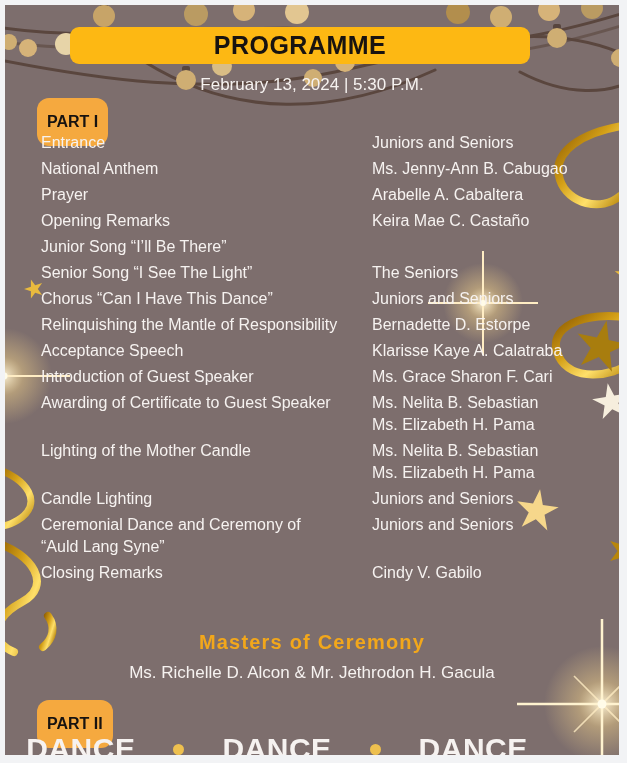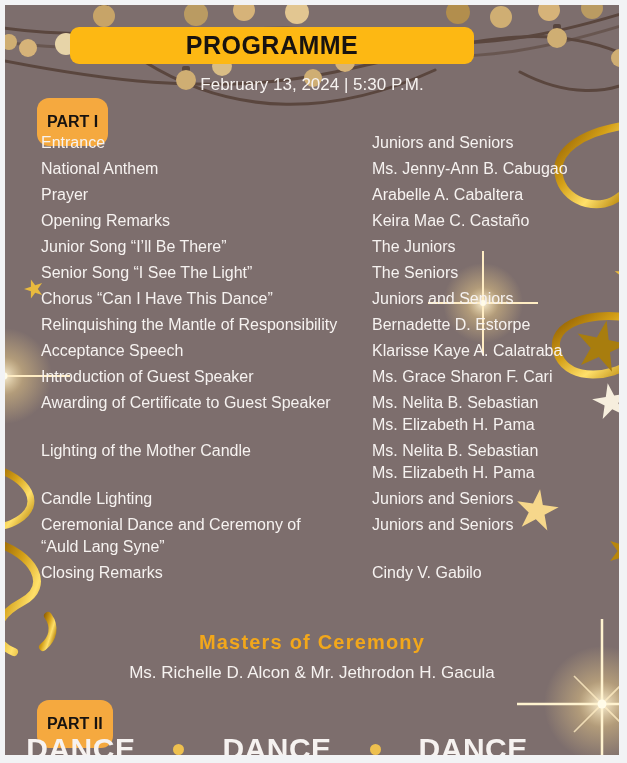--- a/index.html
+++ b/index.html
@@ -1,20 +1,20 @@
 <!DOCTYPE html>
 <html style="--background: #7d6e6d; --frame: #f2f3f5; --banner-yellow: #fdb813; --badge-amber: #f5a93f; --text-white: #f6f2f0; --gold-heading: #f2a71b; --dot-yellow: #eec04f;"><head>
 <meta charset="utf-8">
 <style>
   html,body{margin:0;padding:0;background:#ffffff;font-family:"Liberation Sans", sans-serif;}
   .frame{position:relative;width:627px;height:763px;background:var(--frame,#f2f3f5);overflow:hidden;}
   .page{position:absolute;left:5px;top:5px;width:614px;height:750px;background:var(--background,#7d6e6d);overflow:hidden;}
   .decor{position:absolute;left:-5px;top:-5px;width:627px;height:763px;pointer-events:none;}
 
-  .banner{position:absolute;left:65px;top:22px;width:404px;height:37px;background:var(--banner-yellow,#fdb813);
+  .banner{position:absolute;left:65px;top:22px;width:460px;height:37px;background:var(--banner-yellow,#fdb813);
           border-radius:9px;display:flex;align-items:center;justify-content:center;
           font-weight:bold;font-size:25px;color:#181310;letter-spacing:.5px;z-index:2;}
   .date{position:absolute;top:70px;left:0;right:0;text-align:center;color:var(--text-white,#f6f2f0);
         font-size:17px;z-index:2;}
   .badge{position:absolute;left:32px;background:var(--badge-amber,#f5a93f);border-radius:12px;
          padding:15px 10px;color:#171310;font-weight:bold;font-size:16px;z-index:2;}
   .badge.p1{top:93px}
   .badge.p2{top:695px}
 
   .rows{position:absolute;left:36px;top:127px;right:8px;z-index:2;}
@@ -148,21 +148,20 @@
         <div class="row">
           <div class="item">Prayer</div>
           <div class="presenter">Arabelle A. Cabaltera</div>
         </div>
         <div class="row">
           <div class="item">Opening Remarks</div>
           <div class="presenter">Keira Mae C. Castaño</div>
         </div>
         <div class="row">
           <div class="item">Junior Song “I’ll Be There”</div>
-          <div class="presenter">The Juniors</div>
         </div>
         <div class="row">
           <div class="item">Senior Song “I See The Light”</div>
           <div class="presenter">The Seniors</div>
         </div>
         <div class="row">
           <div class="item">Chorus “Can I Have This Dance”</div>
           <div class="presenter">Juniors and Seniors</div>
         </div>
         <div class="row">

